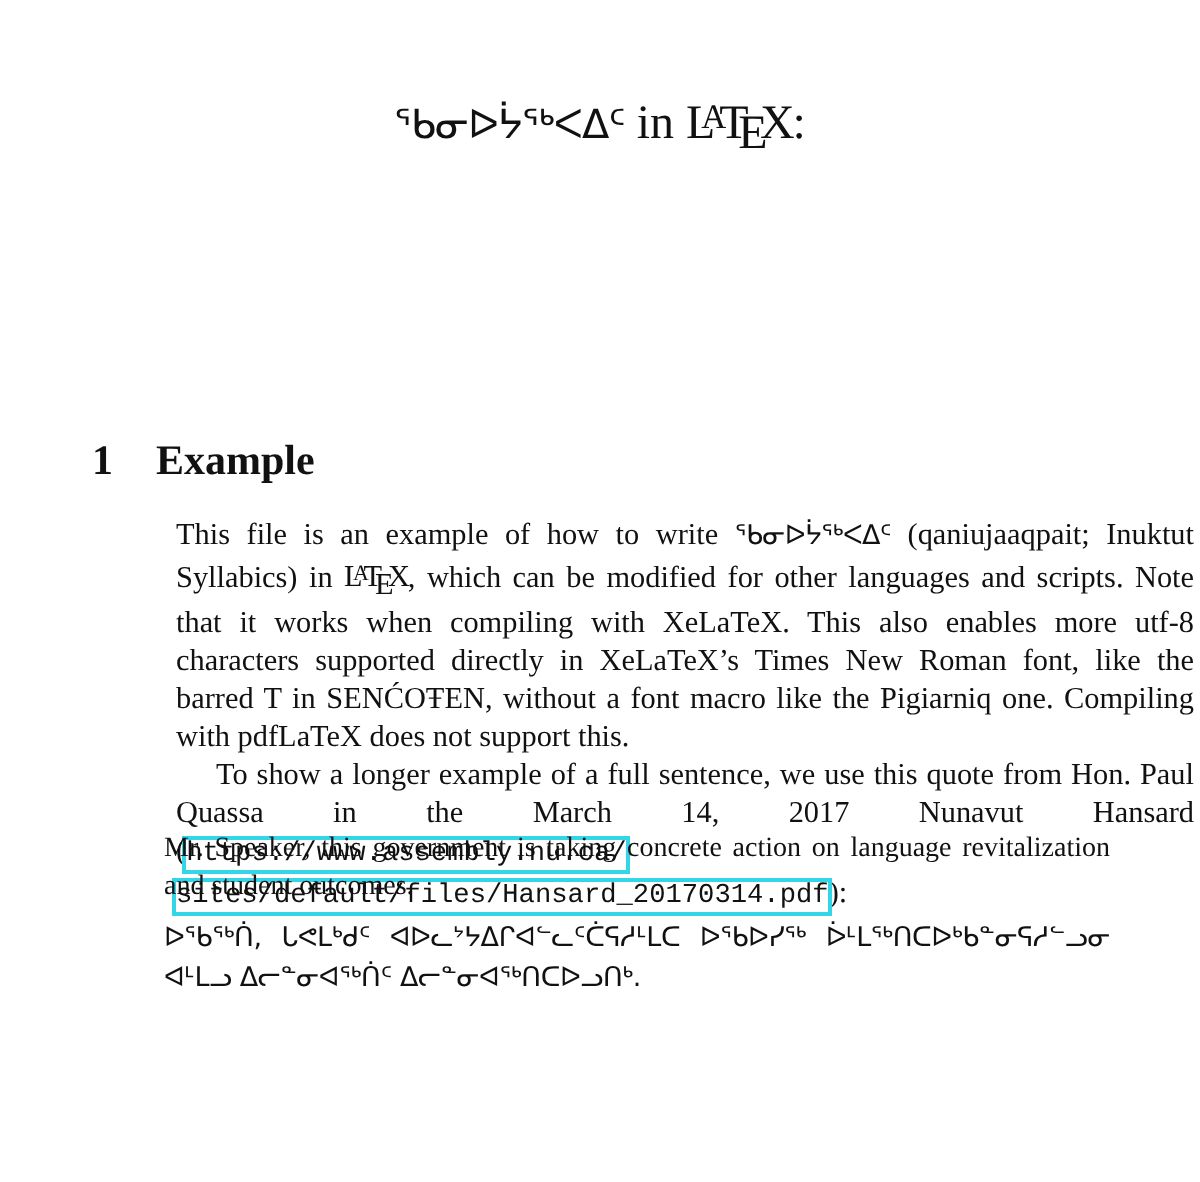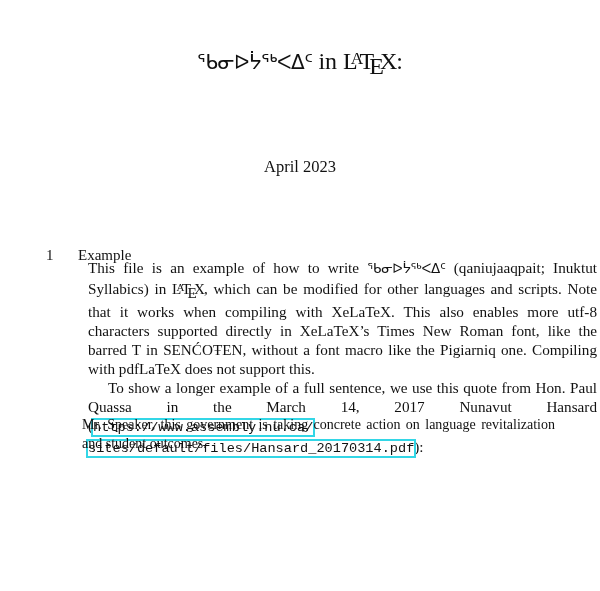--- a/index.html
+++ b/index.html
@@ -16,21 +16,21 @@
   .title2 { top: 74px; }
   .syl { font-family: "DejaVu Sans", sans-serif; font-size: 20px; letter-spacing: -0.5px; }
   .latex { letter-spacing: -1px; }
   .latex .a { font-size: 0.72em; vertical-align: 0.3em; margin-left: -0.35em; margin-right: -0.15em; }
   .latex .e { vertical-align: -0.22em; margin-left: -0.17em; margin-right: -0.12em; }
   .date {
     position: absolute; left: 0; width: 600px; top: 157px; text-align: center;
     font-size: 16.5px;
   }
   .section {
-    position: absolute; left: 46px; top: 218px; font-weight: normal; font-size: 15px; margin-top: 29px;
+    position: absolute; left: 46px; top: 218px; font-weight: bold; font-size: 21px;
   }
   .section .num { display: inline-block; width: 32px; }
   .body {
     position: absolute; left: 46px; width: 509px; top: 258px;
     font-size: 15.2px; line-height: 19px; text-align: justify; margin-left: 42px;
   }
   .body p { margin: 0; }
   .body p.indent { text-indent: 20px; }
   .body .syl-inline { font-family: "DejaVu Sans", sans-serif; font-size: 13.5px; letter-spacing: -0.3px; }
   .link {
@@ -51,28 +51,30 @@
 <body>
 
 <div class="page">
 
   <div class="title title1">
     <span class="syl">ᖃᓂᐅᔮᖅᐸᐃᑦ</span>
     <span>in</span>
     <span class="latex"><span>L</span><span class="a">A</span><span>T</span><span class="e">E</span><span>X</span></span><span>:</span>
   </div>
 
-  <div class="date">April 2023</div>
 
   <div class="section">
     <span class="num">1</span><span>Example</span>
   </div>
 
   <div class="body">
     <p><span>This file is an example of how to write </span><span class="syl-inline">ᖃᓂᐅᔮᖅᐸᐃᑦ</span><span> (qaniujaaqpait; Inuktut Syllabics) in </span><span class="latex"><span>L</span><span class="a">A</span><span>T</span><span class="e">E</span><span>X</span></span><span>, which can be modified for other languages and scripts.  Note that it works when compiling with XeLaTeX. This also enables more utf-8 characters supported directly in XeLaTeX’s Times New Roman font, like the barred T in SENĆOŦEN, without a font macro like the Pigiarniq one. Compiling with pdfLaTeX does not support this.</span></p>
     <p class="indent"><span>To show a longer example of a full sentence, we use this quote from Hon.  Paul Quassa in the March 14, 2017 Nunavut Hansard (</span><a class="link">https://www.assembly.nu.ca/</a><br><a class="link">sites/default/files/Hansard_20170314.pdf</a><span>):</span></p>
   </div>
 
   <div class="quote q1">
     <p class="last-line">Mr. Speaker, this government is taking concrete action on language revitalization and student outcomes.</p>
   </div>
+  <div class="quote q2">
+    <p class="last-line">ᐅᖃᖅᑏ, ᒐᕙᒪᒃᑯᑦ ᐊᐅᓚᔾᔭᐃᒋᐊᓪᓚᑦᑖᕋᓱᒻᒪᑕ ᐅᖃᐅᓯᖅ ᐆᒻᒪᖅᑎᑕᐅᒃᑲᓐᓂᕋᓱᓪᓗᓂ ᐊᒻᒪᓗ ᐃᓕᓐᓂᐊᖅᑏᑦ ᐃᓕᓐᓂᐊᖅᑎᑕᐅᓗᑎᒃ.</p>
+  </div>
 
 </div>
 
 </body></html>

